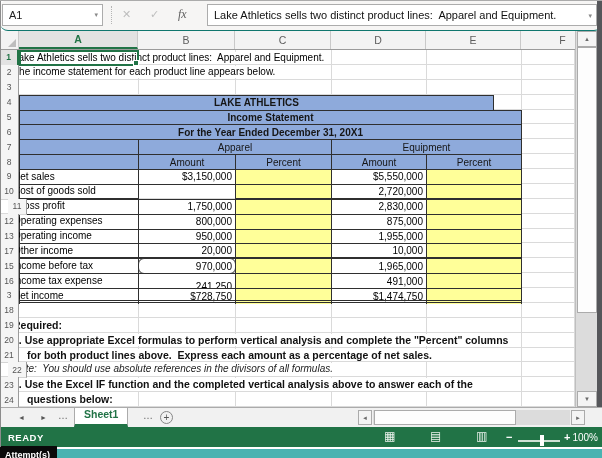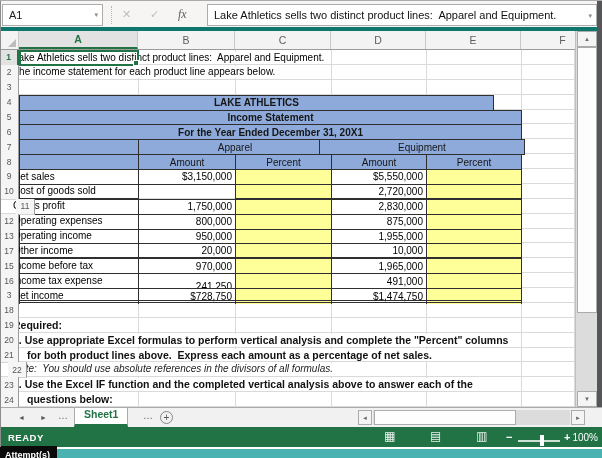--- a/index.html
+++ b/index.html
@@ -5,21 +5,21 @@
   :root{
     --green:#217346; --blue:#8EAADB; --yellow:#FFFF99; --teal:#49B3B1;
   }
   html,body{margin:0;padding:0;}
   body{
     width:602px;height:458px;overflow:hidden;position:relative;background:#fff;
     font-family:"Liberation Sans","DejaVu Sans",sans-serif;
   }
   
   .fbar{position:absolute;left:0;top:0;width:602px;height:31px;background:#F6F5F4;
-        border-bottom:4px solid #0f766e;box-sizing:border-box;}
+        border-bottom:1px solid #0f766e;box-sizing:border-box;border-radius:8px;}
   .namebox{position:absolute;left:2px;top:4px;width:101px;height:22px;background:#fff;
         border:1px solid #ACACAC;box-sizing:border-box;font-size:11px;color:#222;}
   .nb-text{position:absolute;left:6px;top:4px;}
   .nb-chev{position:absolute;right:4px;top:6px;font-size:7px;color:#8a8a8a;}
   .fsep{position:absolute;left:111px;top:6px;height:18px;border-left:1px dotted #B5B5B5;}
   .fbtn{position:absolute;top:8px;font-size:11px;color:#BDBDBD;cursor:default;}
   .fb1{left:122px;} .fb2{left:150px;}
   .fb3{left:178px;color:#5f5f5f;font-style:italic;font-family:"Liberation Serif",serif;font-size:12px;top:7px;}
   .finput{position:absolute;left:207px;top:4px;width:390px;height:22px;background:#fff;
         border:1px solid #ACACAC;box-sizing:border-box;font-size:11px;color:#111;overflow:hidden;}
@@ -179,21 +179,21 @@
     <div class="tcell blue center" style="position: absolute; left: 19px; top: 59.5px; width: 503px; height: 15.875px;">
       <span class="title">Income Statement</span>
     </div>
     <div class="tcell blue center" style="position: absolute; left: 19px; top: 74.375px; width: 503px; height: 15.875px;">
       <span class="title">For the Year Ended December 31, 20X1</span>
     </div>
     <div class="tcell blue" style="position: absolute; left: 19px; top: 89.25px; width: 120px; height: 15.875px;"></div>
     <div class="tcell blue center" style="position: absolute; left: 138px; top: 89.25px; width: 194px; height: 15.875px;">
       <span class="hdrlbl">Apparel</span>
     </div>
-    <div class="tcell blue center" style="position: absolute; left: 319px; top: 89.25px; width: 206px; height: 15.875px;">
+    <div class="tcell blue center" style="position: absolute; left: 331px; top: 89.25px; width: 191px; height: 15.875px;">
       <span class="hdrlbl">Equipment</span>
     </div>
     <div class="tcell blue" style="position: absolute; left: 19px; top: 104.125px; width: 120px; height: 15.875px;"></div>
     <div class="tcell blue center" style="position: absolute; left: 138px; top: 104.125px; width: 98px; height: 15.875px;">
       <span class="hdrlbl">Amount</span>
     </div>
     <div class="tcell blue center" style="position: absolute; left: 235px; top: 104.125px; width: 97px; height: 15.875px;">
       <span class="hdrlbl">Percent</span>
     </div>
     <div class="tcell blue center" style="position: absolute; left: 331px; top: 104.125px; width: 96px; height: 15.875px;">
@@ -226,21 +226,21 @@
     <div class="tcell amount" style="position: absolute; left: 138px; top: 178.5px; width: 98px; height: 15.875px;">950,000</div>
     <div class="tcell yellow" style="position: absolute; left: 235px; top: 178.5px; width: 97px; height: 15.875px;"></div>
     <div class="tcell amount" style="position: absolute; left: 331px; top: 178.5px; width: 96px; height: 15.875px;">1,955,000</div>
     <div class="tcell yellow" style="position: absolute; left: 426px; top: 178.5px; width: 96px; height: 15.875px;"></div>
     <div class="tcell " style="position: absolute; left: 19px; top: 193.375px; width: 120px; height: 15.875px; border-bottom-width: 2px;"></div>
     <div class="tcell amount" style="position: absolute; left: 138px; top: 193.375px; width: 98px; height: 15.875px; border-bottom-width: 2px;">20,000</div>
     <div class="tcell yellow" style="position: absolute; left: 235px; top: 193.375px; width: 97px; height: 15.875px; border-bottom-width: 2px;"></div>
     <div class="tcell amount" style="position: absolute; left: 331px; top: 193.375px; width: 96px; height: 15.875px; border-bottom-width: 2px;">10,000</div>
     <div class="tcell yellow" style="position: absolute; left: 426px; top: 193.375px; width: 96px; height: 15.875px; border-bottom-width: 2px;"></div>
     <div class="tcell " style="position: absolute; left: 19px; top: 208.25px; width: 120px; height: 15.875px;"></div>
-    <div class="tcell amount" style="position: absolute; left: 138px; top: 208.25px; width: 98px; height: 15.875px;">970,000</div>
+    <div class="tcell amount" style="position: absolute; left: 138px; top: 208.25px; width: 98px; height: 15.875px; border-radius: 6px;">970,000</div>
     <div class="tcell yellow" style="position: absolute; left: 235px; top: 208.25px; width: 97px; height: 15.875px;"></div>
     <div class="tcell amount" style="position: absolute; left: 331px; top: 208.25px; width: 96px; height: 15.875px;">1,965,000</div>
     <div class="tcell yellow" style="position: absolute; left: 426px; top: 208.25px; width: 96px; height: 15.875px;"></div>
     <div class="tcell " style="position: absolute; left: 19px; top: 223.125px; width: 120px; height: 15.875px;"></div>
     <div class="tcell amount" style="position: absolute; left: 138px; top: 223.125px; width: 98px; height: 26px;">241,250</div>
     <div class="tcell yellow" style="position: absolute; left: 235px; top: 223.125px; width: 97px; height: 15.875px;"></div>
     <div class="tcell amount" style="position: absolute; left: 331px; top: 223.125px; width: 96px; height: 15.875px;">491,000</div>
     <div class="tcell yellow" style="position: absolute; left: 426px; top: 223.125px; width: 96px; height: 15.875px;"></div>
     <div class="tcell " style="position: absolute; left: 19px; top: 238px; width: 120px; height: 15.875px; border-bottom: none;"></div>
     <div class="tcell amount" style="position: absolute; left: 138px; top: 238px; width: 98px; height: 15.875px; border-bottom: none;">$728,750</div>
@@ -269,21 +269,21 @@
     <div class="rowhdr sel" style="position: absolute; left: 0px; top: 0px; width: 19px; height: 15.875px;">1</div>
     <div class="rowhdr" style="position: absolute; left: 0px; top: 14.875px; width: 19px; height: 15.875px;">2</div>
     <div class="rowhdr" style="position: absolute; left: 0px; top: 29.75px; width: 19px; height: 15.875px;">3</div>
     <div class="rowhdr" style="position: absolute; left: 0px; top: 44.625px; width: 19px; height: 15.875px;">4</div>
     <div class="rowhdr" style="position: absolute; left: 0px; top: 59.5px; width: 19px; height: 15.875px;">5</div>
     <div class="rowhdr" style="position: absolute; left: 0px; top: 74.375px; width: 19px; height: 15.875px;">6</div>
     <div class="rowhdr" style="position: absolute; left: 0px; top: 89.25px; width: 19px; height: 15.875px;">7</div>
     <div class="rowhdr" style="position: absolute; left: 0px; top: 104.125px; width: 19px; height: 15.875px;">8</div>
     <div class="rowhdr" style="position: absolute; left: 0px; top: 119px; width: 19px; height: 15.875px;">9</div>
     <div class="rowhdr" style="position: absolute; left: 0px; top: 133.875px; width: 19px; height: 15.875px;">10</div>
-    <div class="rowhdr" style="position: absolute; left: 16px; top: 148.75px; width: 19px; height: 15.875px;">11</div>
+    <div class="rowhdr" style="position: absolute; left: 8px; top: 148.75px; width: 19px; height: 15.875px;">11</div>
     <div class="rowhdr" style="position: absolute; left: 0px; top: 163.625px; width: 19px; height: 15.875px;">12</div>
     <div class="rowhdr" style="position: absolute; left: 0px; top: 178.5px; width: 19px; height: 15.875px;">13</div>
     <div class="rowhdr" style="position: absolute; left: 0px; top: 193.375px; width: 19px; height: 15.875px;">17</div>
     <div class="rowhdr" style="position: absolute; left: 0px; top: 208.25px; width: 19px; height: 15.875px;">15</div>
     <div class="rowhdr" style="position: absolute; left: 0px; top: 223.125px; width: 19px; height: 15.875px;">16</div>
     <div class="rowhdr" style="position: absolute; left: 0px; top: 238px; width: 19px; height: 15.875px;">3</div>
     <div class="rowhdr" style="position: absolute; left: 0px; top: 252.875px; width: 19px; height: 15.875px;">18</div>
     <div class="rowhdr" style="position: absolute; left: 0px; top: 267.75px; width: 19px; height: 15.875px;">19</div>
     <div class="rowhdr" style="position: absolute; left: 0px; top: 282.625px; width: 19px; height: 15.875px;">20</div>
     <div class="rowhdr" style="position: absolute; left: 0px; top: 297.5px; width: 19px; height: 15.875px;">21</div>

